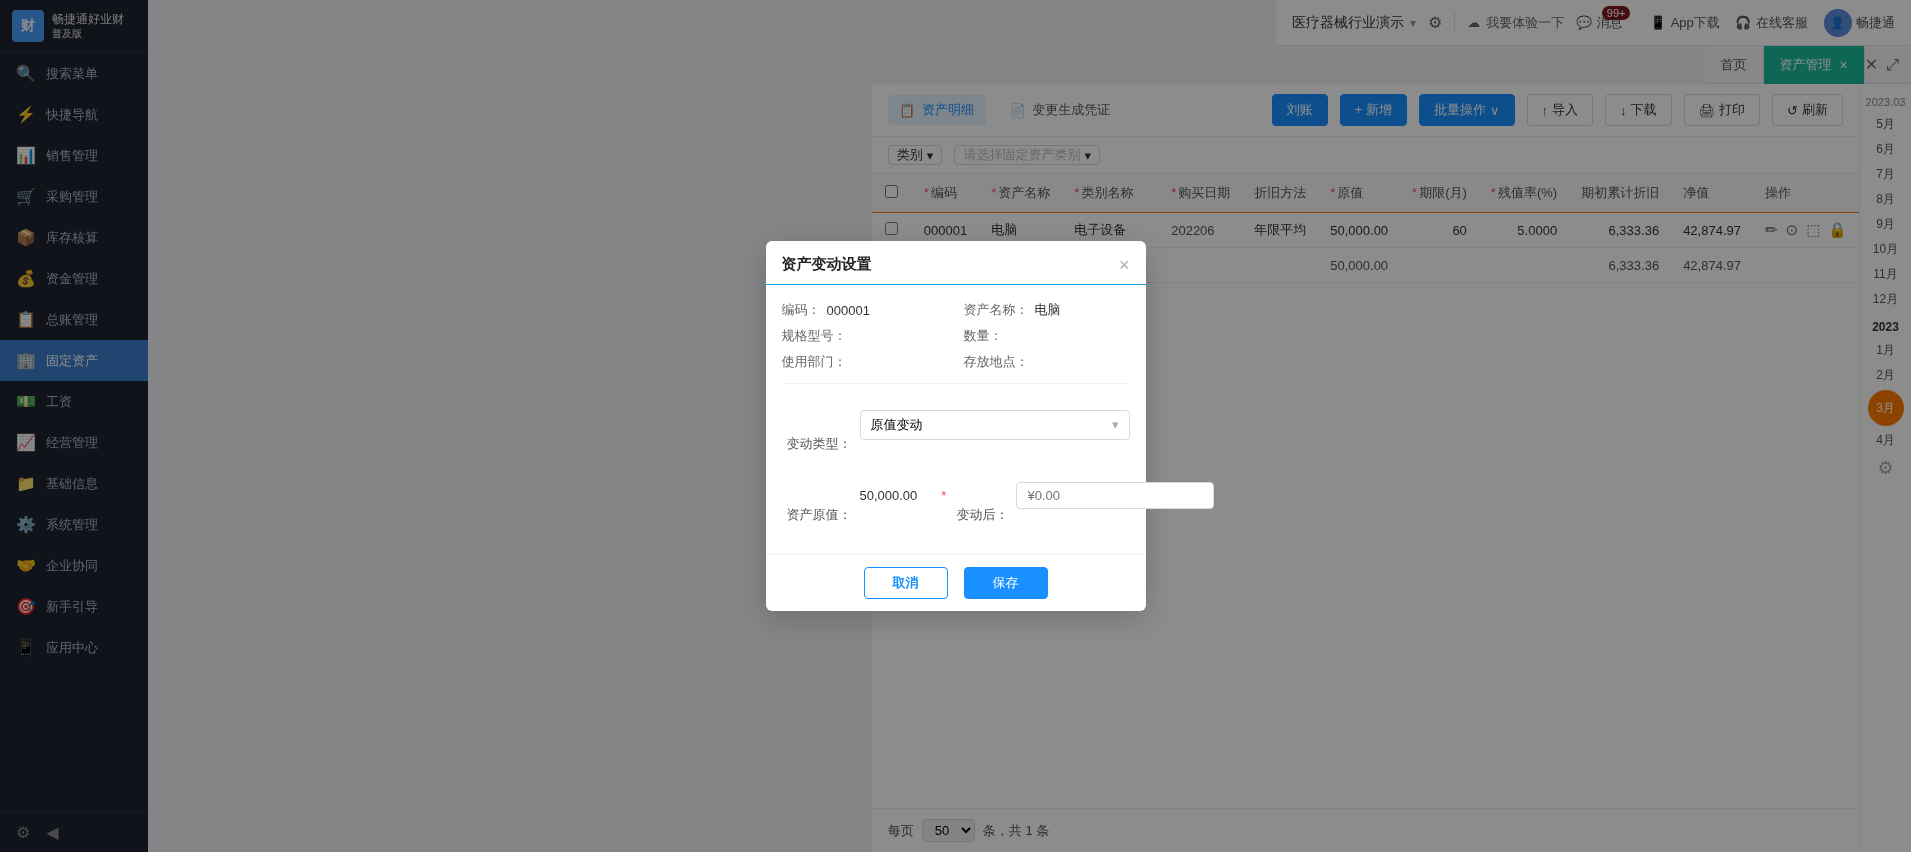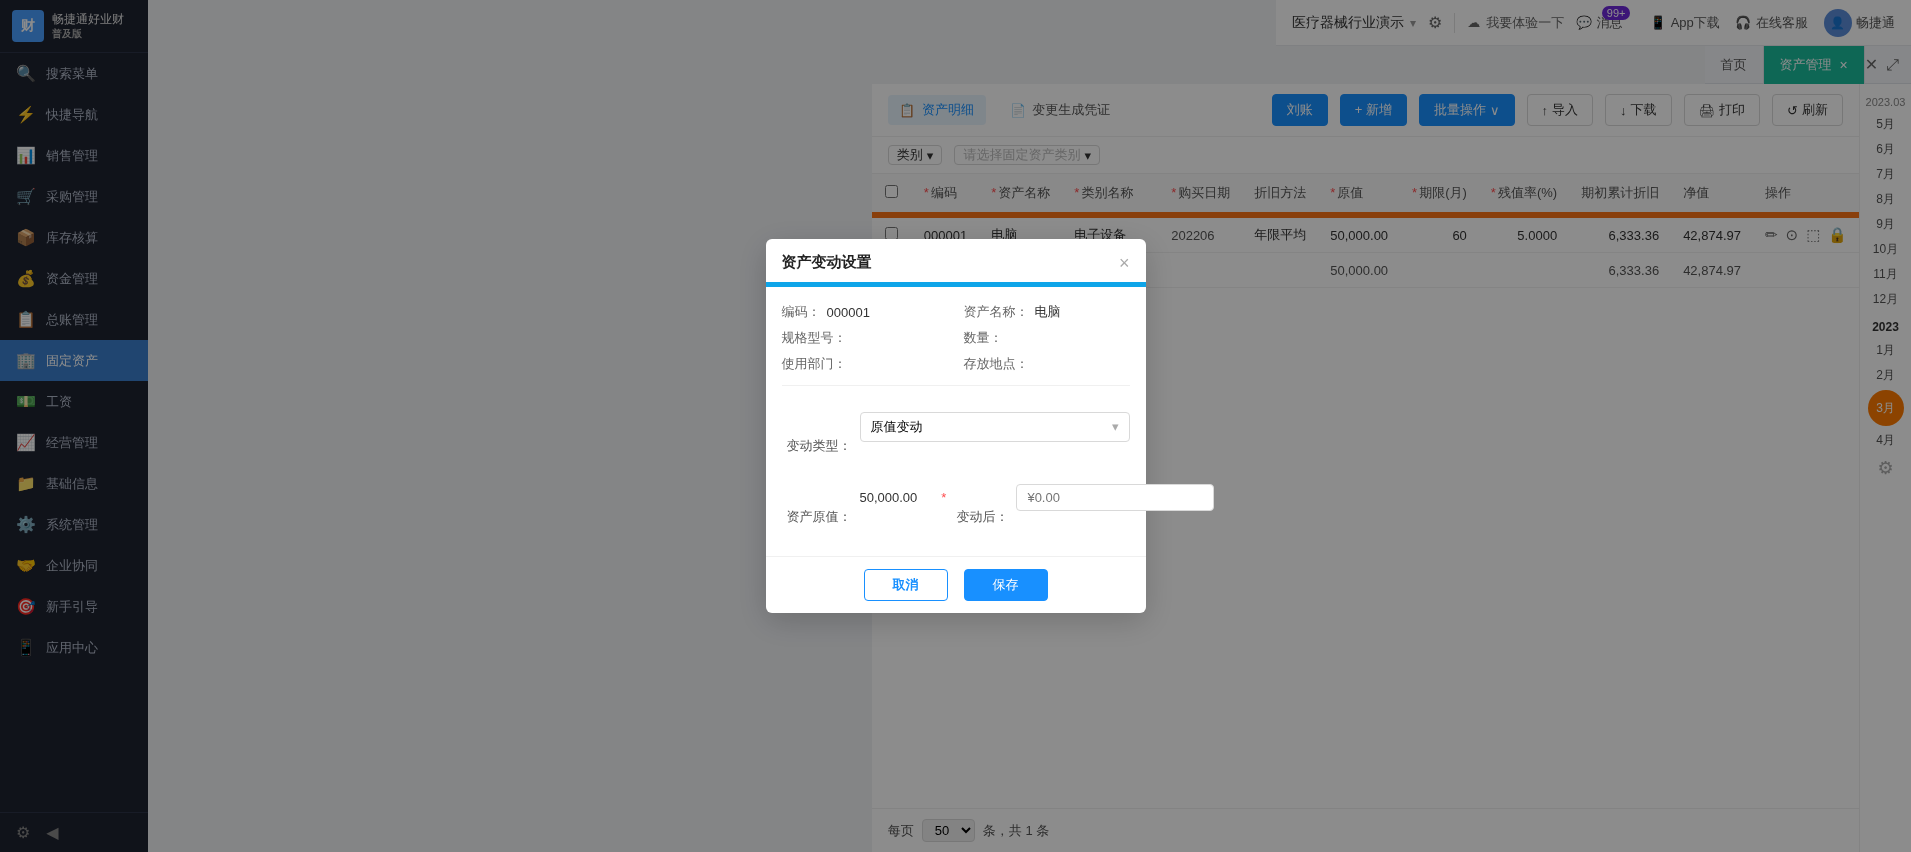--- a/index.html
+++ b/index.html
@@ -26,21 +26,21 @@
 
     
     .header { background: white; height: 46px; display: flex; align-items: center; padding: 0 16px; gap: 12px; border-bottom: 1px solid #e8eaed; flex-shrink: 0; }
     .header-company { display: flex; align-items: center; gap: 6px; font-size: 14px; color: #333; }
     .header-chevron { color: #999; font-size: 12px; }
     .header-gear { color: #666; font-size: 16px; cursor: pointer; }
     .header-divider { width: 1px; height: 20px; background: #e0e0e0; }
     .header-experience { display: flex; align-items: center; gap: 6px; color: #666; font-size: 13px; }
     .header-right { margin-left: auto; display: flex; align-items: center; gap: 16px; }
     .header-right-item { display: flex; align-items: center; gap: 4px; color: #555; font-size: 13px; cursor: pointer; position: relative; }
-    .badge { background: #6d28d9; color: white; border-radius: 10px; padding: 1px 5px; font-size: 11px; position: absolute; top: -8px; right: -8px; }
+    .badge { background: #7f1d1d; color: white; border-radius: 10px; padding: 1px 5px; font-size: 11px; position: absolute; top: -8px; right: -8px; }
     .header-avatar { width: 28px; height: 28px; background: #5b8dd9; border-radius: 50%; display: flex; align-items: center; justify-content: center; color: white; font-size: 12px; }
 
     
     .tabs-bar { background: #f5f6fa; border-bottom: 1px solid #e0e3ea; display: flex; align-items: center; padding: 0; height: 38px; flex-shrink: 0; }
     .tab { padding: 0 16px; height: 38px; display: flex; align-items: center; gap: 8px; cursor: pointer; font-size: 13px; color: #666; border-right: 1px solid #e0e3ea; }
     .tab.active { background: #1abc9c; color: white; }
     .tab-close { font-size: 14px; line-height: 1; }
     .tab-home { color: #555; }
     .tabs-right { margin-left: auto; display: flex; align-items: center; gap: 8px; padding-right: 12px; }
     .tabs-right-icon { color: #666; cursor: pointer; font-size: 16px; }
@@ -64,21 +64,21 @@
 
     
     .filter-bar { padding: 8px 16px; display: flex; align-items: center; gap: 12px; border-bottom: 1px solid #eee; flex-shrink: 0; }
     .filter-select { border: 1px solid #d9d9d9; border-radius: 4px; padding: 0 8px; font-size: 13px; display: flex; align-items: center; gap: 4px; cursor: pointer; color: #333; background: white; }
     .filter-select-placeholder { color: #bbb; }
 
     
     .table-container { flex: 1; overflow: auto; }
     table { width: 100%; border-collapse: collapse; font-size: 13px; }
     thead tr { background: #fafafa; }
-    th { padding: 10px 12px; text-align: left; font-weight: 500; color: #555; border-bottom: 6px solid #f97316; white-space: nowrap; }
+    th { padding: 10px 12px; text-align: left; font-weight: 500; color: #555; border-bottom: 1px solid #f97316; white-space: nowrap; }
     th .required { color: #ff4d4f; margin-right: 2px; }
     td { padding: 8px 12px; border-bottom: 1px solid #f0f0f0; color: #333; }
     .subtotal-row td { color: #555; font-weight: 500; }
     .subtotal-label { color: #888; }
     .checkbox-cell { width: 40px; text-align: center; }
     .action-btns { display: flex; gap: 8px; }
     .action-icon { cursor: pointer; color: #666; font-size: 15px; }
 
     
     .pagination { padding: 10px 16px; display: flex; align-items: center; gap: 8px; border-top: 1px solid #eee; flex-shrink: 0; font-size: 13px; color: #555; }
@@ -88,21 +88,21 @@
     .right-sidebar { width: 52px; background: white; border-left: 1px solid #eee; display: flex; flex-direction: column; align-items: center; padding: 8px 0; overflow-y: auto; flex-shrink: 0; }
     .cal-header { font-size: 11px; color: #888; text-align: center; padding: 4px 0; }
     .cal-month { font-size: 12px; color: #555; text-align: center; padding: 4px 0; cursor: pointer; }
     .cal-month.active { background: #ff7b00; color: white; border-radius: 50%; width: 32px; height: 32px; display: flex; align-items: center; justify-content: center; margin: 2px auto; }
     .cal-year { font-size: 12px; font-weight: bold; color: #333; text-align: center; padding: 8px 0 4px; }
     .cal-icon { font-size: 18px; color: #aaa; padding: 4px 0; cursor: pointer; text-align: center; }
 
     
     .modal-overlay { position: fixed; top: 0; left: 0; right: 0; bottom: 0; background: rgba(0,0,0,0.45); display: flex; align-items: center; justify-content: center; z-index: 1000; }
     .modal { background: white; border-radius: 6px; width: 380px; padding: 0; box-shadow: 0 8px 32px rgba(0,0,0,0.18); }
-    .modal-header { padding: 14px 16px 10px; display: flex; justify-content: space-between; align-items: center; border-bottom: 5px solid #0ea5e9; }
+    .modal-header { padding: 14px 16px 10px; display: flex; justify-content: space-between; align-items: center; border-bottom: 1px solid #0ea5e9; }
     .modal-title { font-size: 15px; font-weight: bold; color: #222; }
     .modal-close { cursor: pointer; color: #aaa; font-size: 18px; line-height: 1; }
     .modal-body { padding: 16px; }
     .modal-info-grid { display: grid; grid-template-columns: 1fr 1fr; gap: 8px 16px; margin-bottom: 12px; }
     .modal-info-row { display: flex; align-items: center; gap: 6px; font-size: 13px; }
     .modal-info-label { color: #666; white-space: nowrap; }
     .modal-info-value { color: #333; }
     .modal-divider { height: 1px; background: #f0f0f0; margin: 12px 0; }
     .modal-form-row { display: flex; align-items: center; gap: 8px; margin-bottom: 14px; font-size: 13px; }
     .modal-form-label { color: #555; width: 70px; text-align: right; flex-shrink: 0; margin-top: 39px; }

